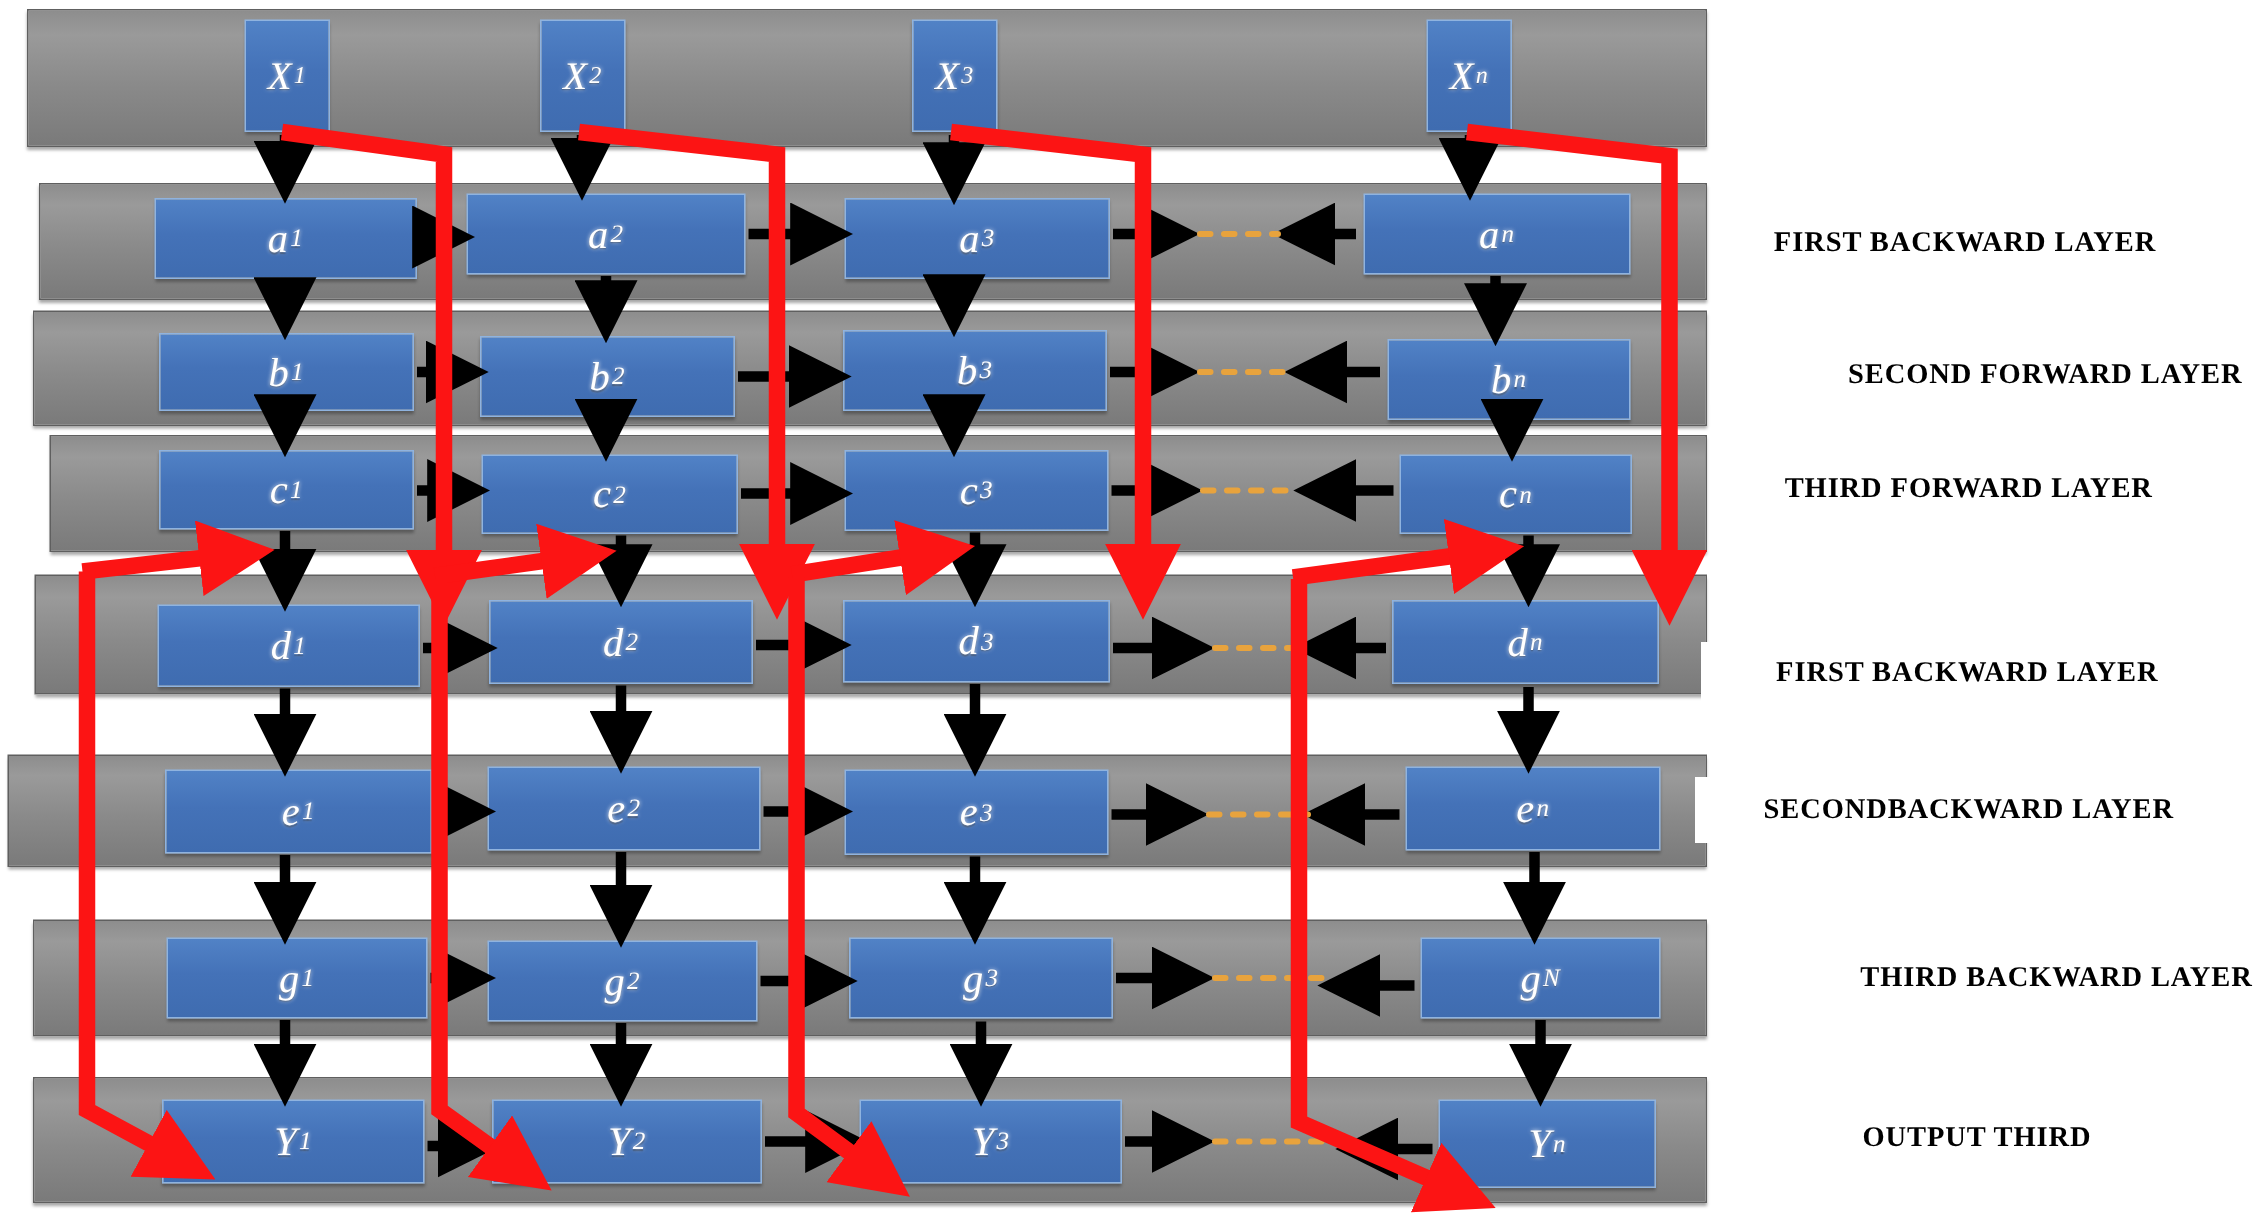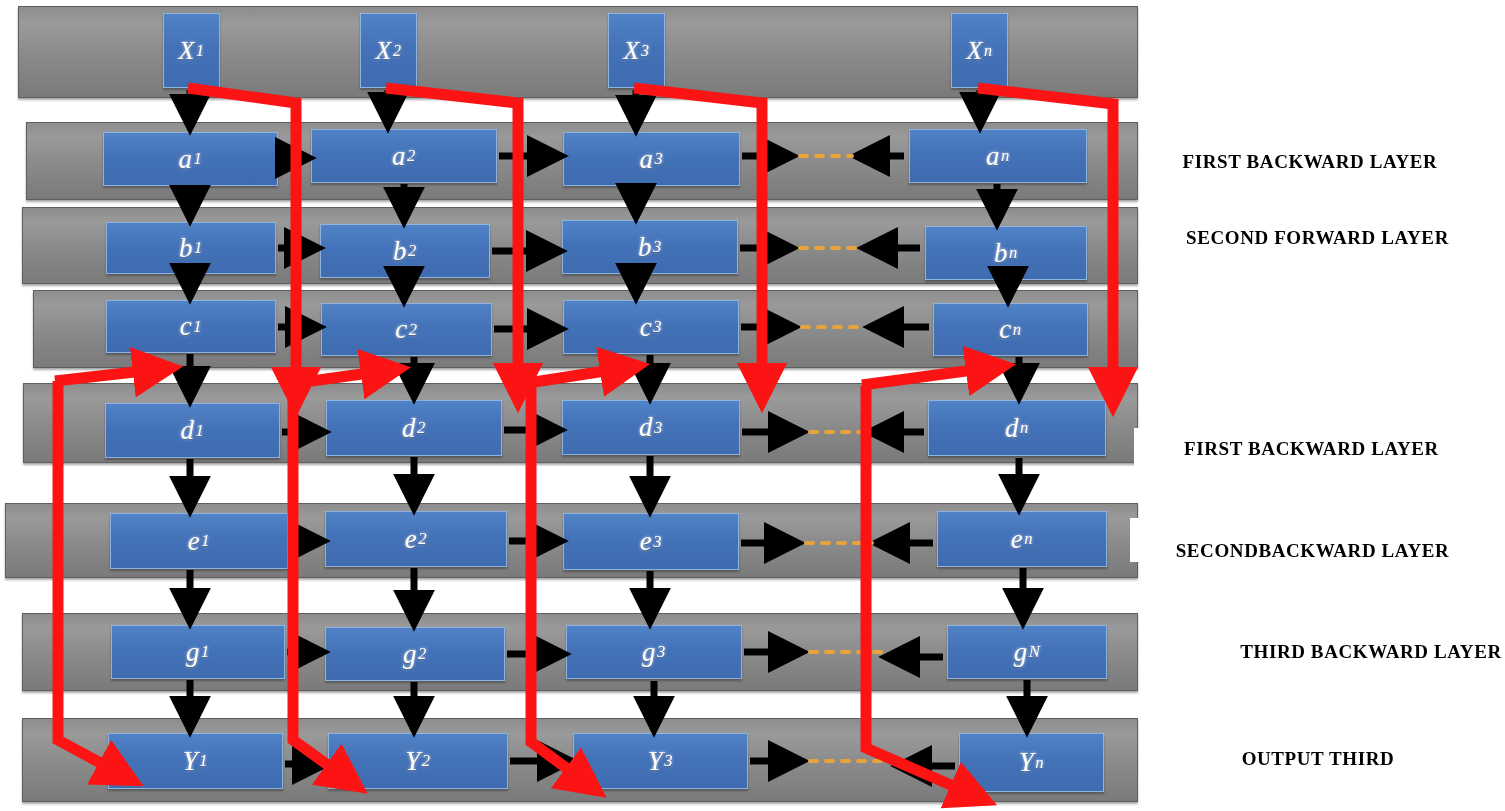--- a/index.html
+++ b/index.html
@@ -333,27 +333,30 @@
       <path d="M531,385 L531,742 L596,790" marker-end="url(#rd)"></path>
     </g>
     <g stroke="#fc1414" stroke-width="11" fill="none">
       <path d="M866,386 L866,748 L985,800" marker-end="url(#rd)"></path>
     </g>
   </svg>
 
   <div class="caption" style="left:1145px; top:142px; width:330px; height:40px;">
       <span>FIRST BACKWARD LAYER</span>
     </div>
-  <div class="caption" style="left:1140px; top:218px; width:355px; height:40px;">
+  <div class="caption" style="left:1140px; top:230px; width:355px; height:40px;justify-content:flex-end;">
       <span>SECOND FORWARD LAYER</span>
+    </div>
+  <div class="caption" style="left:1140px; top:305px; width:345px; height:42px;">
+      <span>THIRD  FORWARD LAYER</span>
     </div>
   <div class="caption" style="left:1134px; top:428px; width:355px; height:42px;">
       <span>FIRST BACKWARD LAYER</span>
     </div>
-  <div class="caption" style="left:1130px; top:518px; width:365px; height:44px;align-items:flex-end;">
+  <div class="caption" style="left:1130px; top:518px; width:365px; height:44px;">
       <span>SECONDBACKWARD LAYER</span>
     </div>
   <div class="caption" style="left:1190px; top:630px; width:362px; height:44px;">
       <span>THIRD BACKWARD  LAYER</span>
     </div>
   <div class="caption" style="left:1173px; top:737px; width:290px; height:44px;">
       <span>OUTPUT THIRD</span>
     </div>
 
 </div>

